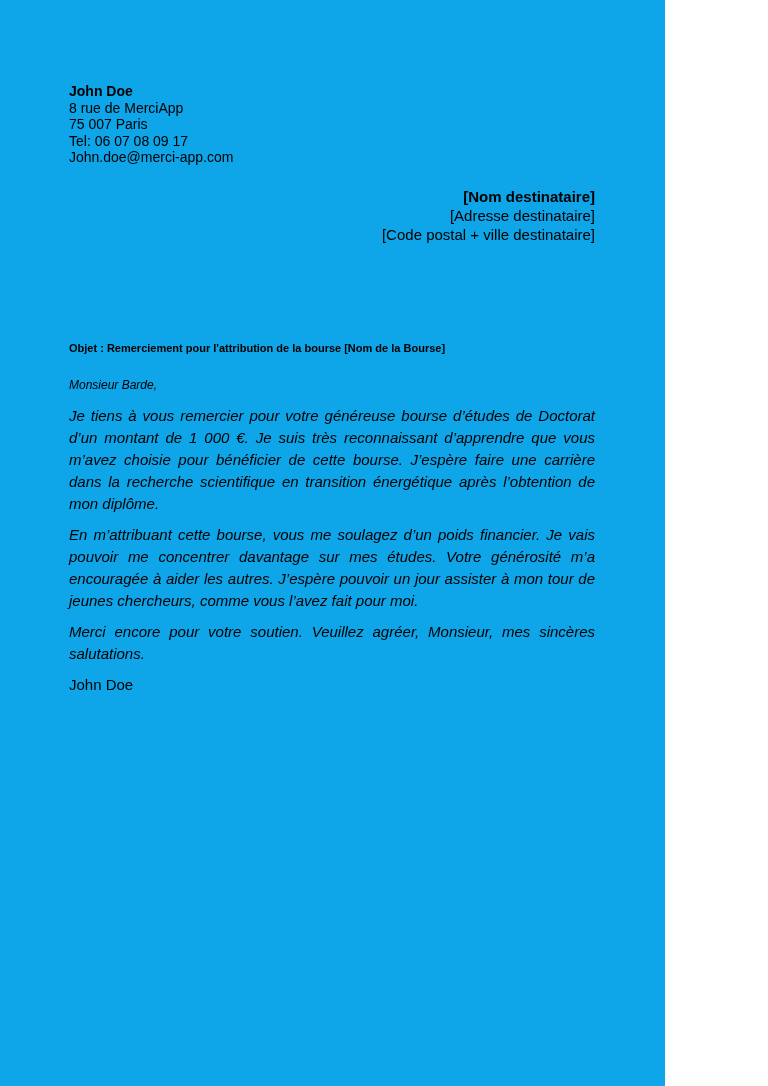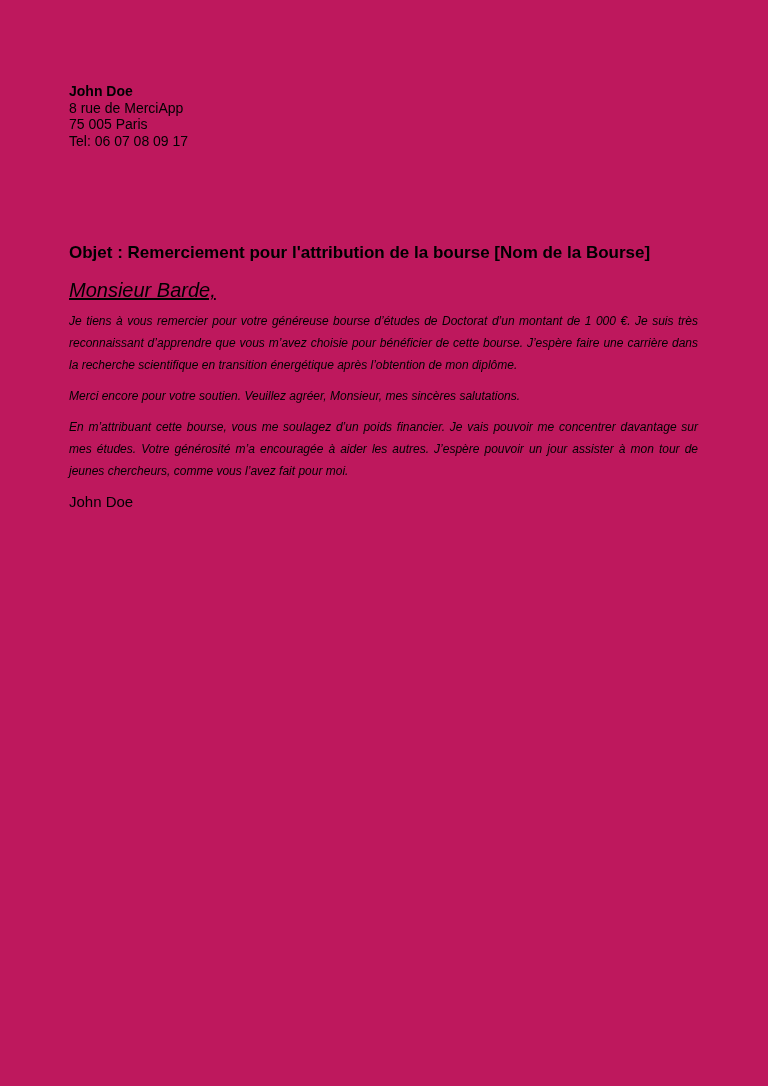--- a/index.html
+++ b/index.html
@@ -6,92 +6,97 @@
   html, body {
     width: 768px;
     background: #ffffff;
   }
   body {
     font-family: "Liberation Sans", sans-serif;
     color: #000000;
   }
   .page {
     position: relative;
-    width: 768px;
+    width: 665px;
     height: 1086px;
-    background: #be185d;
+    background: #0ea5e9;
     padding: 83px 70px 0 69px;
     overflow: hidden;
   }
   .sender-block {
     font-size: 14px;
     line-height: 16.5px;
     text-align: left;
   }
   .sender-name { font-weight: bold; }
   .recipient-block {
     margin-top: 21px;
     font-size: 15px;
     line-height: 19px;
     text-align: right;
   }
   .recipient-name { font-weight: bold; }
   .subject-line {
     margin-top: 93px;
-    font-size: 17px;
+    font-size: 11px;
     line-height: 22px;
     font-weight: bold;
     text-align: left;
   }
   .date-line {
     margin-top: 15px;
     font-size: 15px;
     line-height: 22px;
   }
   .salutation {
     margin-top: 15px;
-    font-size: 20px;
+    font-size: 12px;
     line-height: 22px;
     font-style: italic;
-    text-decoration: underline;
   }
   .body-paragraph {
     margin-top: 9px;
-    font-size: 12px;
+    font-size: 15px;
     line-height: 22px;
     font-style: italic;
     text-align: justify;
   }
   .signature {
     margin-top: 9px;
     font-size: 15px;
     line-height: 22px;
     font-style: normal;
     text-align: left;
   }
 </style>
 </head>
 <body>
 
 <div class="page">
 
   <div class="sender-block">
     <div class="sender-name">John Doe</div>
     <div>8 rue de MerciApp</div>
-    <div>75 005 Paris</div>
+    <div>75 007 Paris</div>
     <div>Tel: 06 07 08 09 17</div>
+    <div>John.doe@merci-app.com</div>
   </div>
 
+  <div class="recipient-block">
+    <div class="recipient-name">[Nom destinataire]</div>
+    <div>[Adresse destinataire]</div>
+    <div>[Code postal + ville destinataire]</div>
+  </div>
 
   <div class="subject-line">Objet : Remerciement pour l'attribution de la bourse [Nom de la Bourse]</div>
 
 
   <div class="salutation">Monsieur Barde,</div>
 
   <div class="body-paragraph">Je tiens à vous remercier pour votre généreuse bourse d’études de Doctorat d’un montant de 1 000 €. Je suis très reconnaissant d’apprendre que vous m’avez choisie pour bénéficier de cette bourse. J’espère faire une carrière dans la recherche scientifique en transition énergétique après l’obtention de mon diplôme.</div>
 
+  <div class="body-paragraph">En m’attribuant cette bourse, vous me soulagez d’un poids financier. Je vais pouvoir me concentrer davantage sur mes études. Votre générosité m’a encouragée à aider les autres. J’espère pouvoir un jour assister à mon tour de jeunes chercheurs, comme vous l’avez fait pour moi.</div>
+
   <div class="body-paragraph">Merci encore pour votre soutien. Veuillez agréer, Monsieur, mes sincères salutations.</div>
-
-  <div class="body-paragraph">En m’attribuant cette bourse, vous me soulagez d’un poids financier. Je vais pouvoir me concentrer davantage sur mes études. Votre générosité m’a encouragée à aider les autres. J’espère pouvoir un jour assister à mon tour de jeunes chercheurs, comme vous l’avez fait pour moi.</div>
 
   <div class="signature">John Doe</div>
 
 </div>
 
 </body></html>

